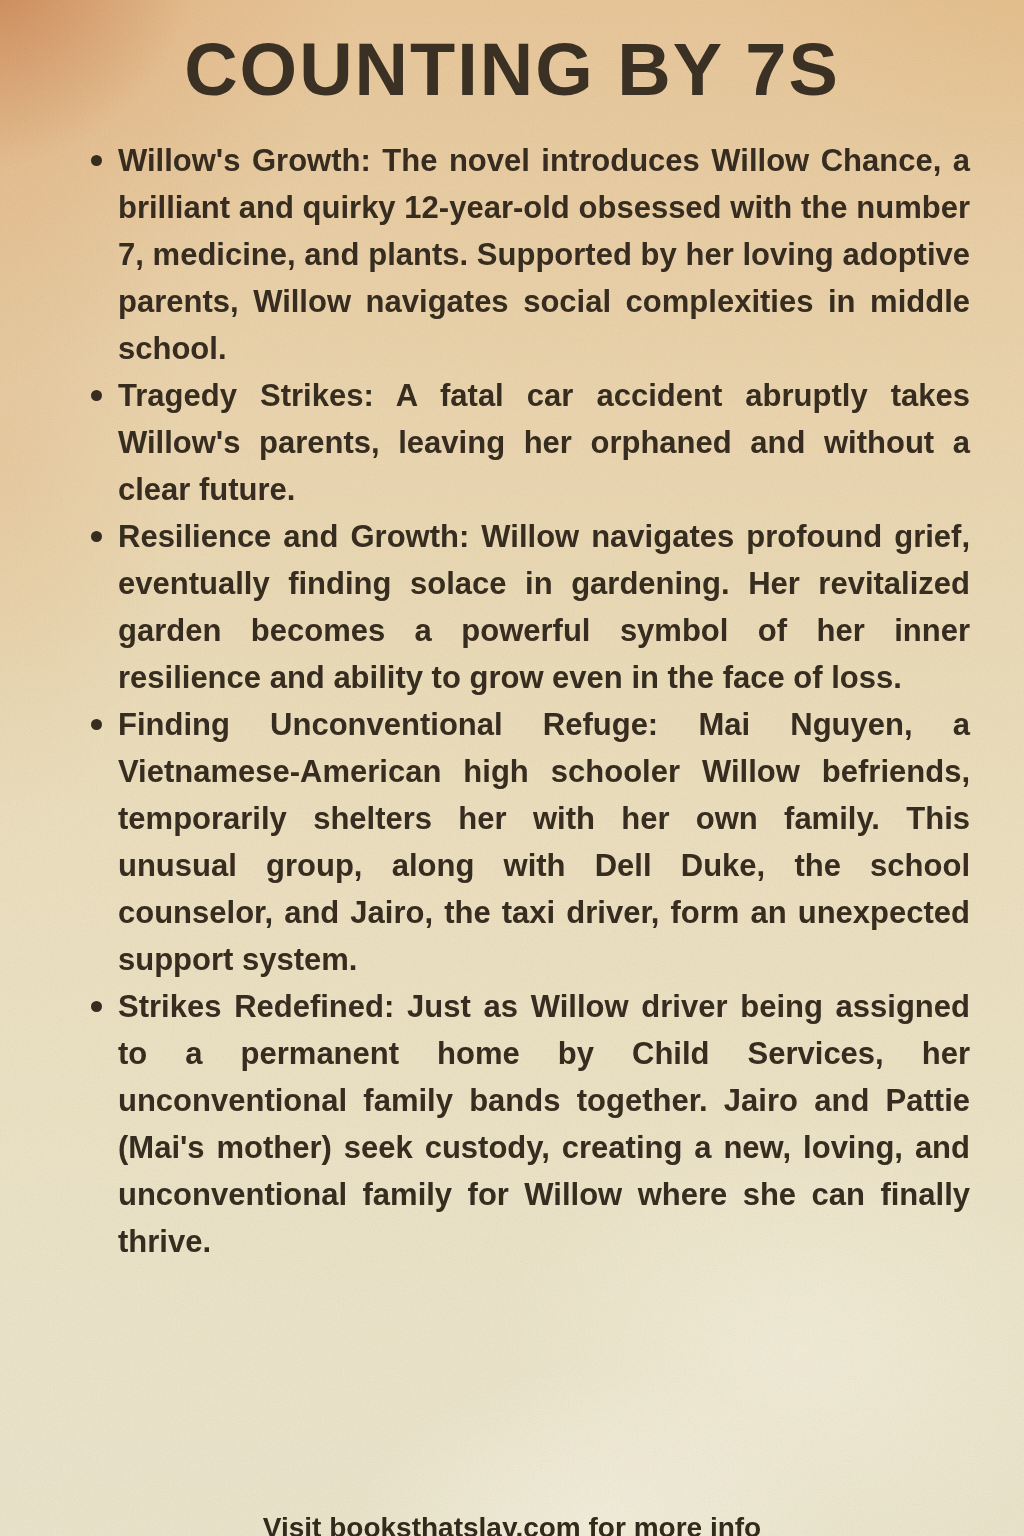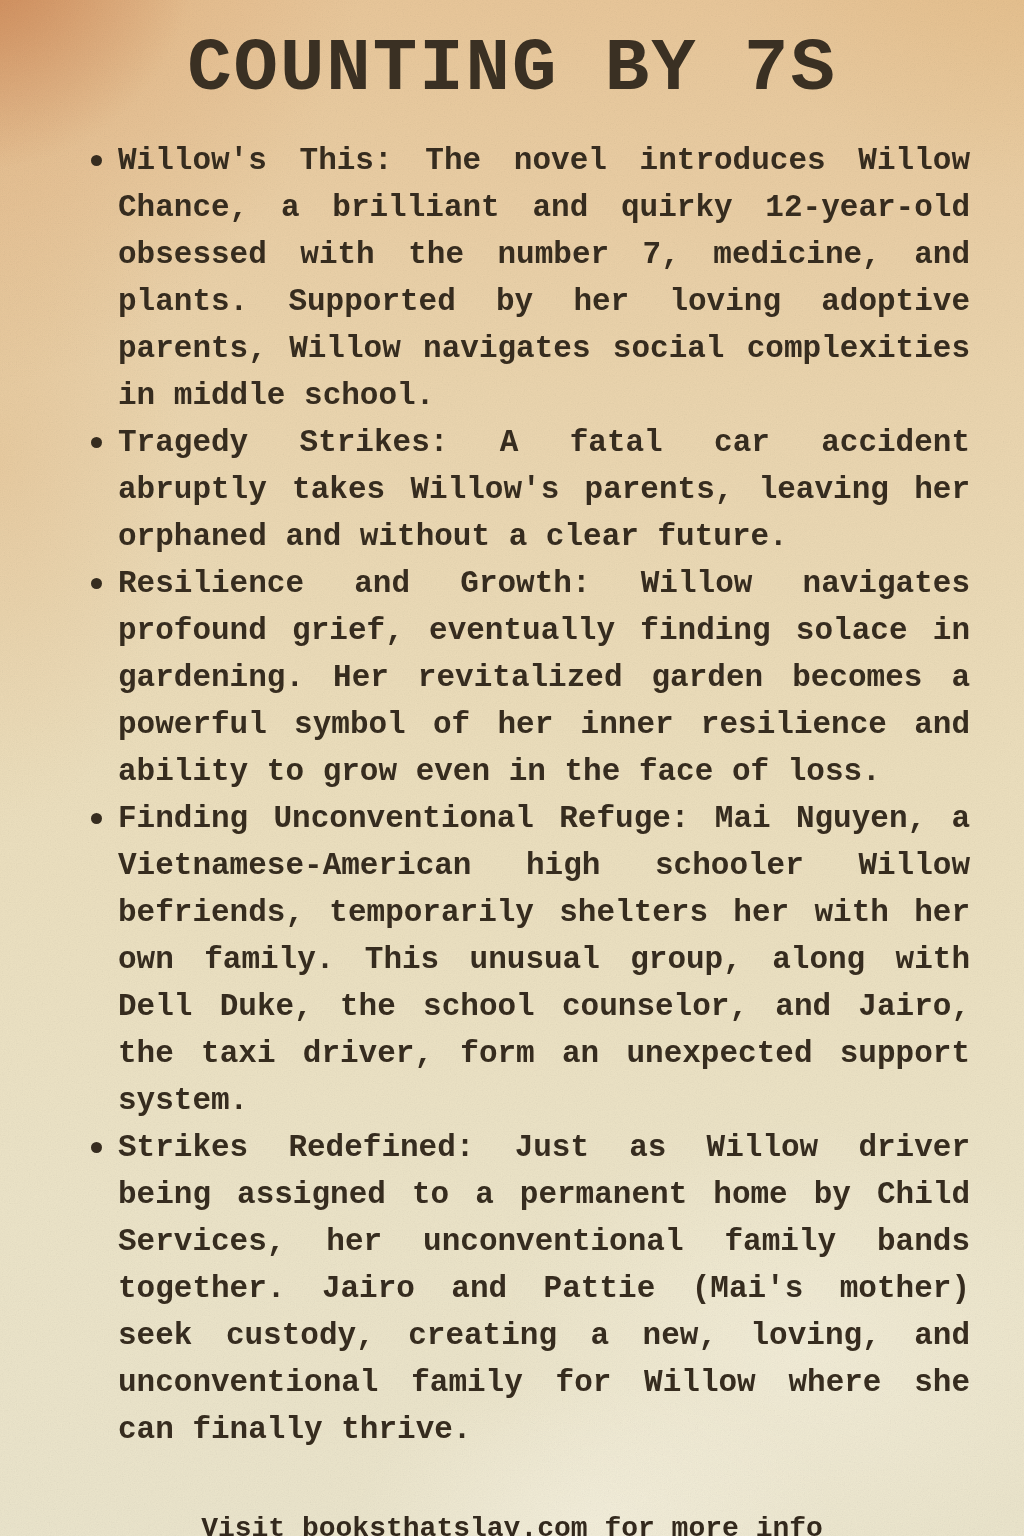--- a/index.html
+++ b/index.html
@@ -4,21 +4,21 @@
 <style>
   html, body {
     margin: 0;
     padding: 0;
   }
   .page {
     position: relative;
     width: 1024px;
     height: 1536px;
     overflow: hidden;
-    font-family: Liberation Mono, monospace;
+    font-family: Liberation Sans, sans-serif;
     color: #362c1f;
     background:
       radial-gradient(circle 300px at -2% -3%, rgba(184,92,44,0.50), rgba(184,92,44,0.0) 72%),
       radial-gradient(ellipse 620px 740px at -6% -8%, rgba(209,130,70,0.38), rgba(209,130,70,0.0) 70%),
       radial-gradient(ellipse 520px 420px at 104% -6%, rgba(222,176,112,0.40), rgba(222,176,112,0.0) 68%),
       radial-gradient(ellipse 260px 520px at 0% 30%, rgba(220,160,100,0.22), rgba(220,160,100,0.0) 70%),
       radial-gradient(ellipse 430px 330px at 78% 88%, rgba(248,244,228,0.50), rgba(248,244,228,0.0) 70%),
       radial-gradient(ellipse 340px 220px at 58% 99%, rgba(249,245,230,0.55), rgba(249,245,230,0.0) 70%),
       linear-gradient(180deg, #e9c79a 0%, #ebd5ae 25%, #ecdfbd 50%, #ece4c8 78%, #ebe5cc 100%);
   }
@@ -88,21 +88,21 @@
 </head>
 <body>
 
 <div class="page">
   <div class="content">
     <h1 class="title">COUNTING BY 7S</h1>
 
     <ul class="points">
       <li class="point">
         <span class="bullet"></span>
-        <span>Willow's This:</span>
+        <span>Willow's Growth:</span>
         <span>The novel introduces Willow Chance, a brilliant and quirky 12-year-old obsessed with the number 7, medicine, and plants. Supported by her loving adoptive parents, Willow navigates social complexities in middle school.</span>
       </li>
       <li class="point">
         <span class="bullet"></span>
         <span>Tragedy Strikes:</span>
         <span>A fatal car accident abruptly takes Willow's parents, leaving her orphaned and without a clear future.</span>
       </li>
       <li class="point">
         <span class="bullet"></span>
         <span>Resilience and Growth:</span>

